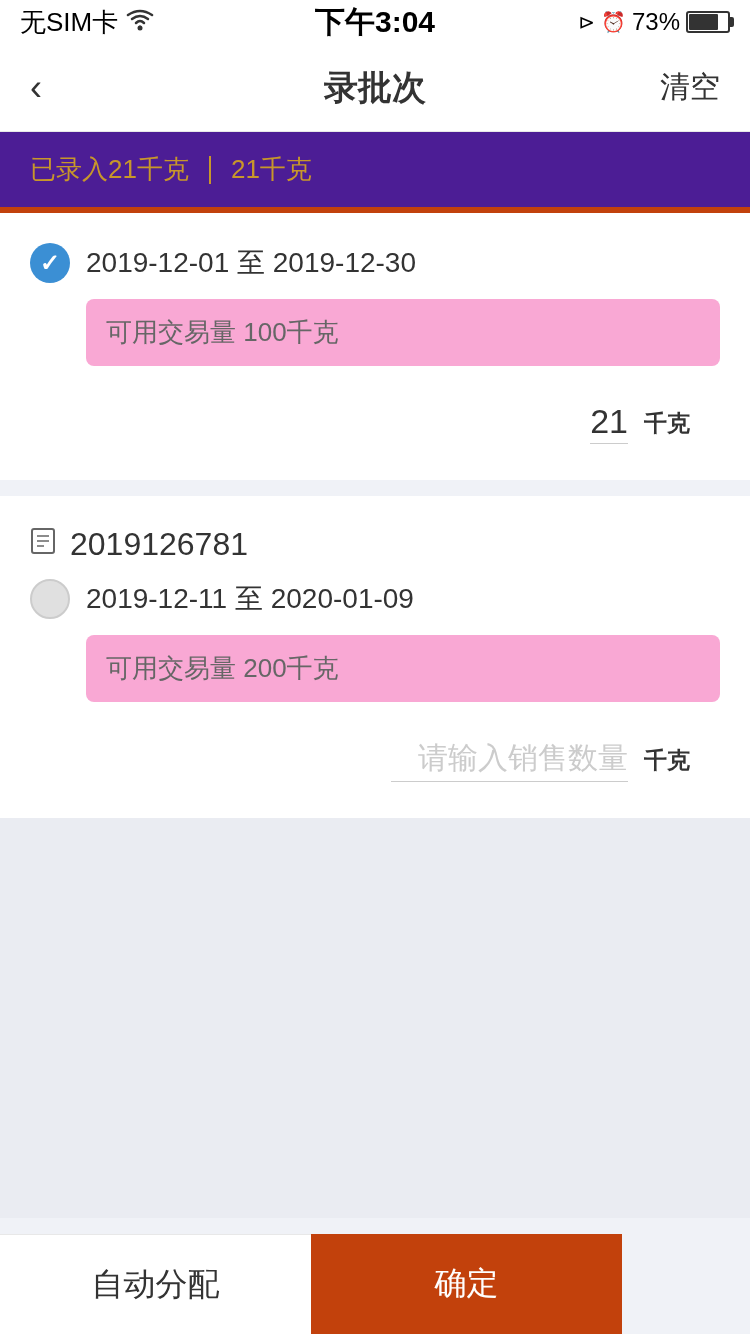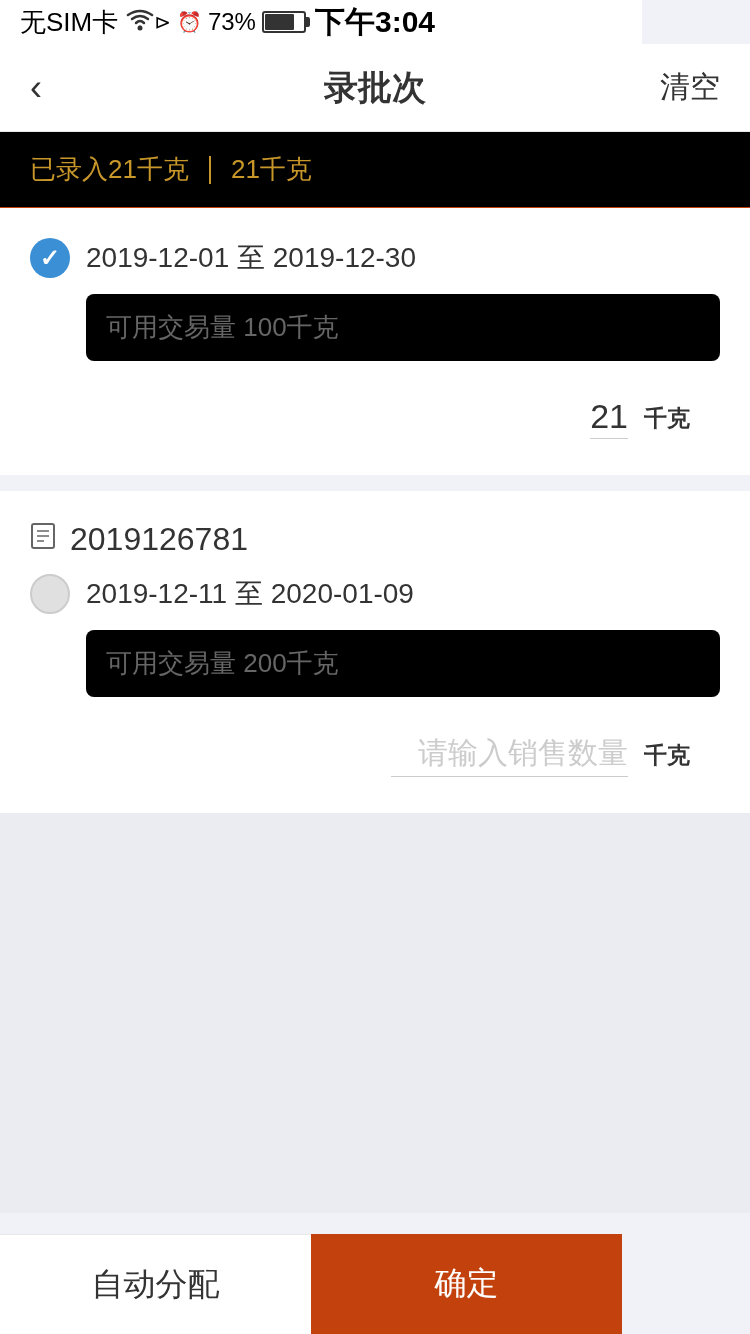--- a/index.html
+++ b/index.html
@@ -7,25 +7,26 @@
     body {
       width: 750px;
       min-height: 1334px;
       font-family: -apple-system, "PingFang SC", "Helvetica Neue", Arial, sans-serif;
       background: #f0f2f7;
       overflow-x: hidden;
     }
 
     
     .status-bar {
-      width: 642px;
+      width: 750px;
       height: 44px;
       background: #fff;
       display: flex;
       align-items: center;
+      justify-content: space-between;
       padding: 0 20px;
       font-size: 28px;
     }
     .status-left {
       display: flex;
       align-items: center;
       gap: 8px;
       font-size: 26px;
       font-weight: 500;
     }
@@ -97,26 +98,26 @@
       transform: translateX(-50%);
     }
     .nav-action {
       font-size: 30px;
       color: #333;
       cursor: pointer;
     }
 
     
     .info-banner {
-      background: #000000;
+      background: #4c1d95;
       padding: 20px 30px;
       display: flex;
       align-items: center;
       gap: 20px;
-      border-bottom: 1px solid #c2410c;
+      border-bottom: 6px solid #c2410c;
     }
     .info-text {
       font-size: 26px;
       color: #c8972a;
     }
     .info-divider {
       width: 2px;
       height: 28px;
       background: #c8972a;
     }
@@ -171,21 +172,21 @@
     .checkmark {
       color: #fff;
       font-size: 24px;
       font-weight: bold;
     }
     .batch-date {
       font-size: 28px;
       color: #333;
     }
     .avail-box {
-      background: #000000;
+      background: #f9a8d4;
       border-radius: 8px;
       padding: 16px 20px;
       margin-left: 56px;
       margin-bottom: 20px;
     }
     .avail-text {
       font-size: 26px;
       color: #666;
     }
 

